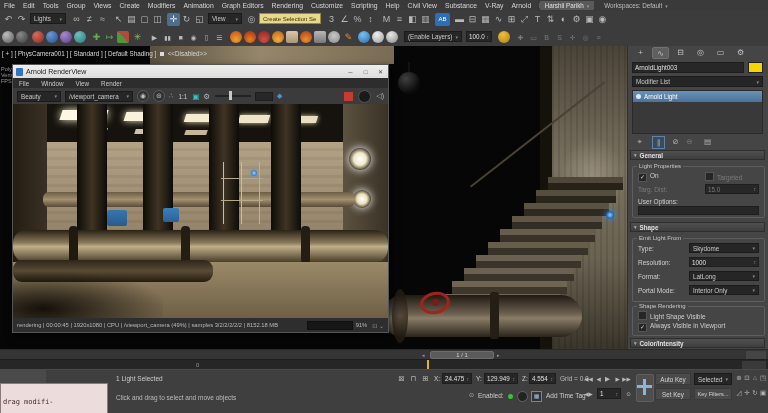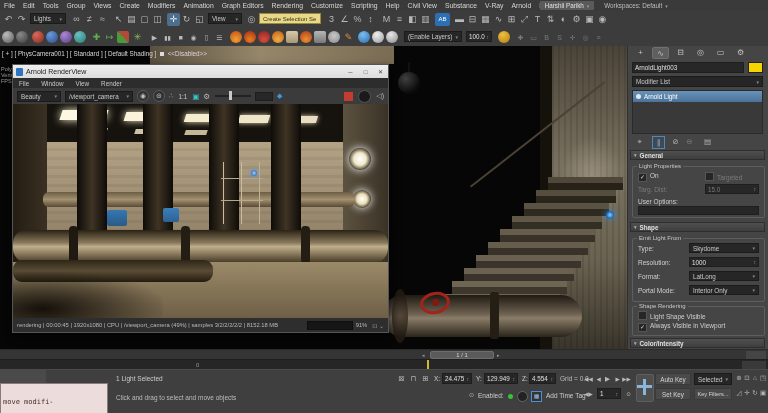--- a/index.html
+++ b/index.html
@@ -437,21 +437,21 @@
     <div class="a" style="left:746px;top:1px;width:20px;height:8px;background:#454545" data-name="time-slider-end-box"></div>
   </div>
   <div id="trackbar" class="a" data-name="track-bar">
     <span class="a" style="left:196px;top:2px;font-size:5.8px;color:#999" data-name="trackbar-tick-zero">0</span>
     <div class="a" style="left:427px;top:0;width:2px;height:10px;background:#d8b92e" data-name="current-frame-marker"></div>
     <div class="a" style="left:742px;top:1px;width:24px;height:8px;background:#3a3a3a" data-name="trackbar-end-box"></div>
   </div>
 
   <div id="bottombar" class="a" data-name="status-bar">
     <div class="a" style="left:0;top:0;width:46px;height:13px;background:#4a4a4a" data-name="listener-tab"></div>
-    <div id="listener" class="a" data-name="maxscript-mini-listener">move modifi-</div>
+    <div id="listener" class="a" data-name="maxscript-mini-listener">drag modifi-</div>
 
     <span class="btxt" style="left:116px;top:5px" data-name="selection-status-text">1 Light Selected</span>
     <span class="btxt" style="left:116px;top:24px;color:#bdbdbd" data-name="prompt-line-text">Click and drag to select and move objects</span>
 
     <span class="bico" style="left:396px;top:3px" data-name="isolate-selection-icon">⊠</span>
     <span class="bico" style="left:408px;top:3px" data-name="selection-lock-icon">⊓</span>
     <span class="bico" style="left:420px;top:3px" data-name="absolute-offset-toggle-icon">⊞</span>
 
     <span class="btxt" style="left:434px;top:5px" data-name="x-label">X:</span>
     <div class="fieldbox spin" style="left:442px;top:3px;width:30px;height:11px" data-name="x-coordinate-field">24.475</div>

